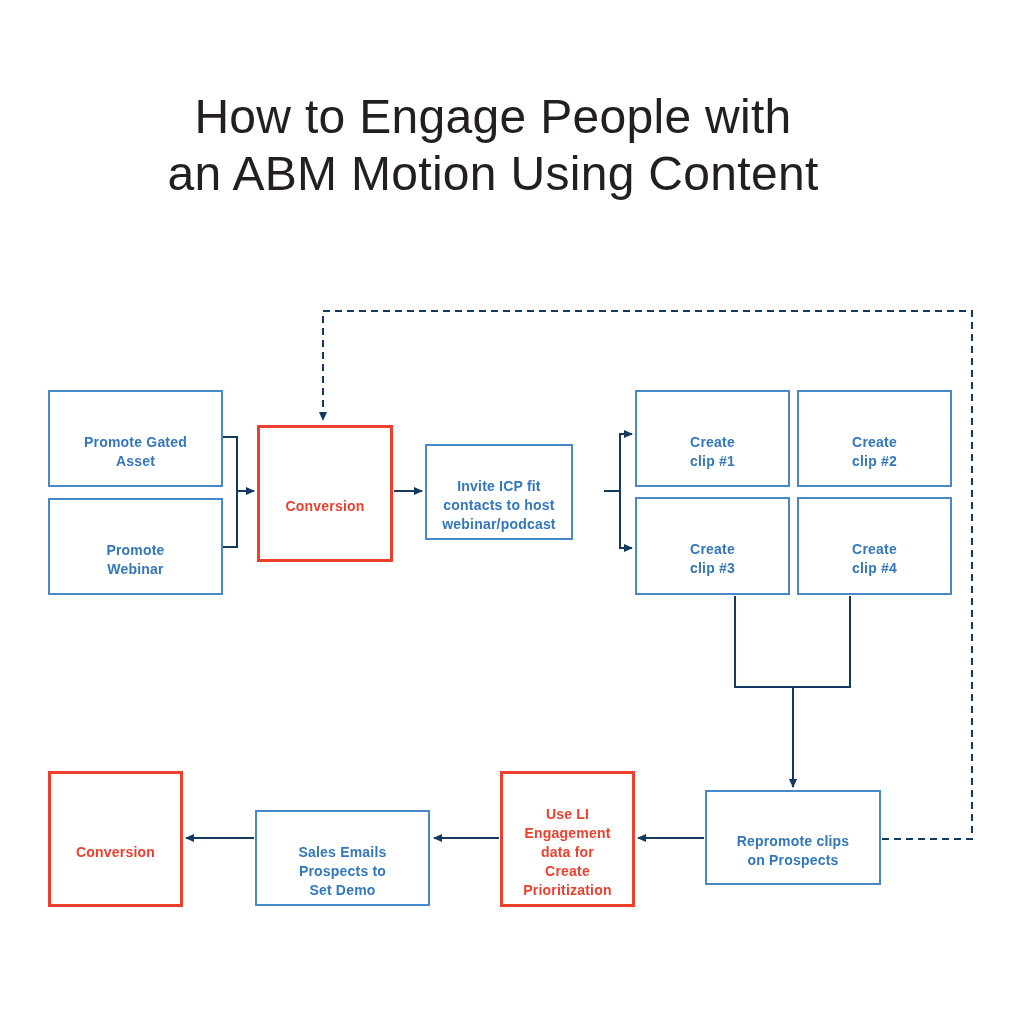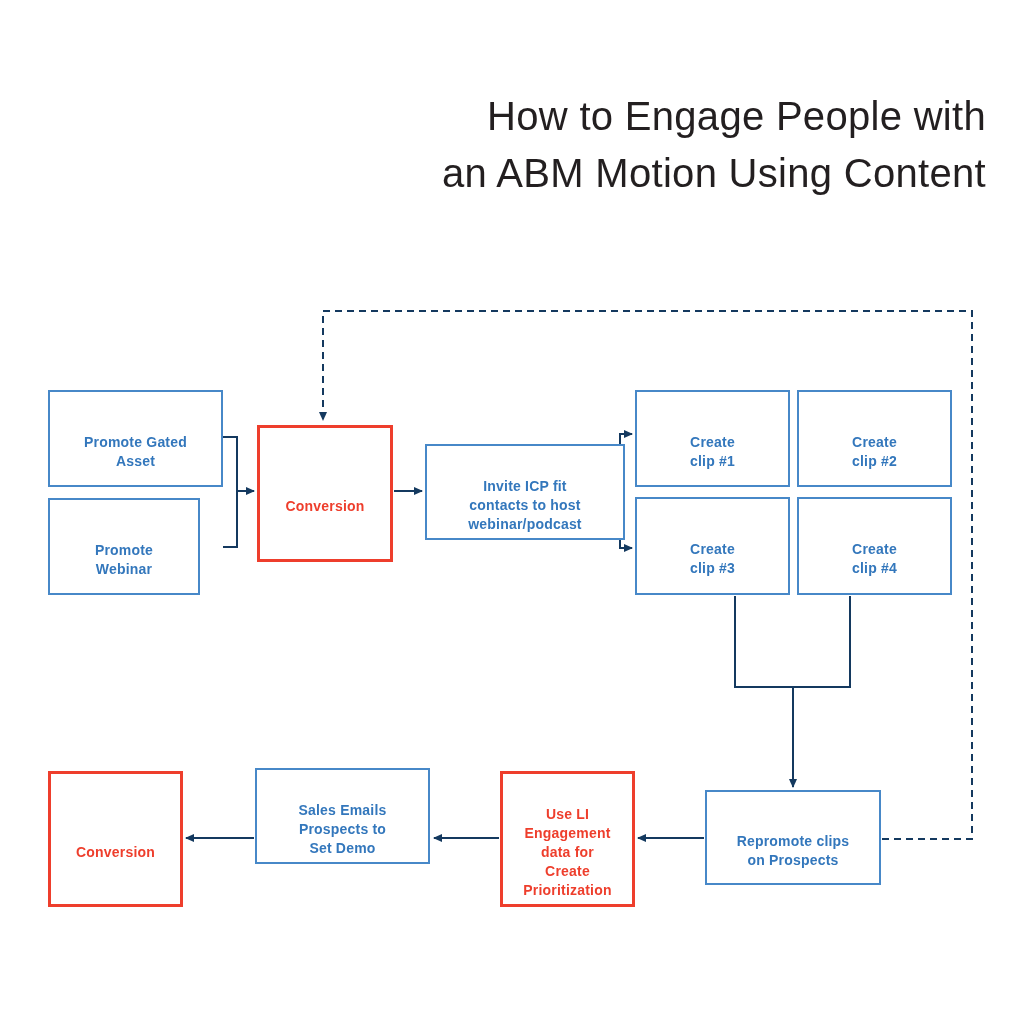--- a/index.html
+++ b/index.html
@@ -20,22 +20,22 @@
     width: 1018px;
     height: 1018px;
     background: var(--bg);
     overflow: hidden;
   }
   .title {
     position: absolute;
     left: 0;
     top: 88px;
     width: 986px;
-    text-align: right;
-    font-size: 40px;
+    text-align: center;
+    font-size: 48px;
     font-weight: 400;
     line-height: 57px;
     color: var(--title);
     white-space: pre-line;
     letter-spacing: 0.3px;
   }
   .connectors {
     position: absolute;
     left: 0;
     top: 0;
@@ -101,30 +101,30 @@
 
       <path d="M882 839 H972 V311 H323 V420" stroke-dasharray="7 5" marker-end="url(#arrow)"></path>
     </g>
   </svg>
 
   <div class="node blue" style="left:48px; top:390px; width:175px; height:97px;">
     <span>Promote Gated
 Asset</span>
   </div>
 
-  <div class="node blue" style="left:48px; top:498px; width:152px; height:97px;">
+  <div class="node blue" style="left:48px; top:498px; width:175px; height:97px;">
     <span>Promote
 Webinar</span>
   </div>
 
   <div class="node red" style="left:257px; top:425px; width:136px; height:137px;">
     <span>Conversion</span>
   </div>
 
-  <div class="node blue" style="left:425px; top:444px; width:200px; height:96px;">
+  <div class="node blue" style="left:425px; top:444px; width:148px; height:96px;">
     <span>Invite ICP fit
 contacts to host
 webinar/podcast</span>
   </div>
 
   <div class="node blue" style="left:635px; top:390px; width:155px; height:97px;">
     <span>Create
 clip #1</span>
   </div>
 
@@ -149,21 +149,21 @@
   </div>
 
   <div class="node red" style="left:500px; top:771px; width:135px; height:136px;">
     <span>Use LI
 Engagement
 data for
 Create
 Prioritization</span>
   </div>
 
-  <div class="node blue" style="left:255px; top:768px; width:175px; height:96px;">
+  <div class="node blue" style="left:255px; top:810px; width:175px; height:96px;">
     <span>Sales Emails
 Prospects to
 Set Demo</span>
   </div>
 
   <div class="node red" style="left:48px; top:771px; width:135px; height:136px;">
     <span>Conversion</span>
   </div>
 
 </div>

